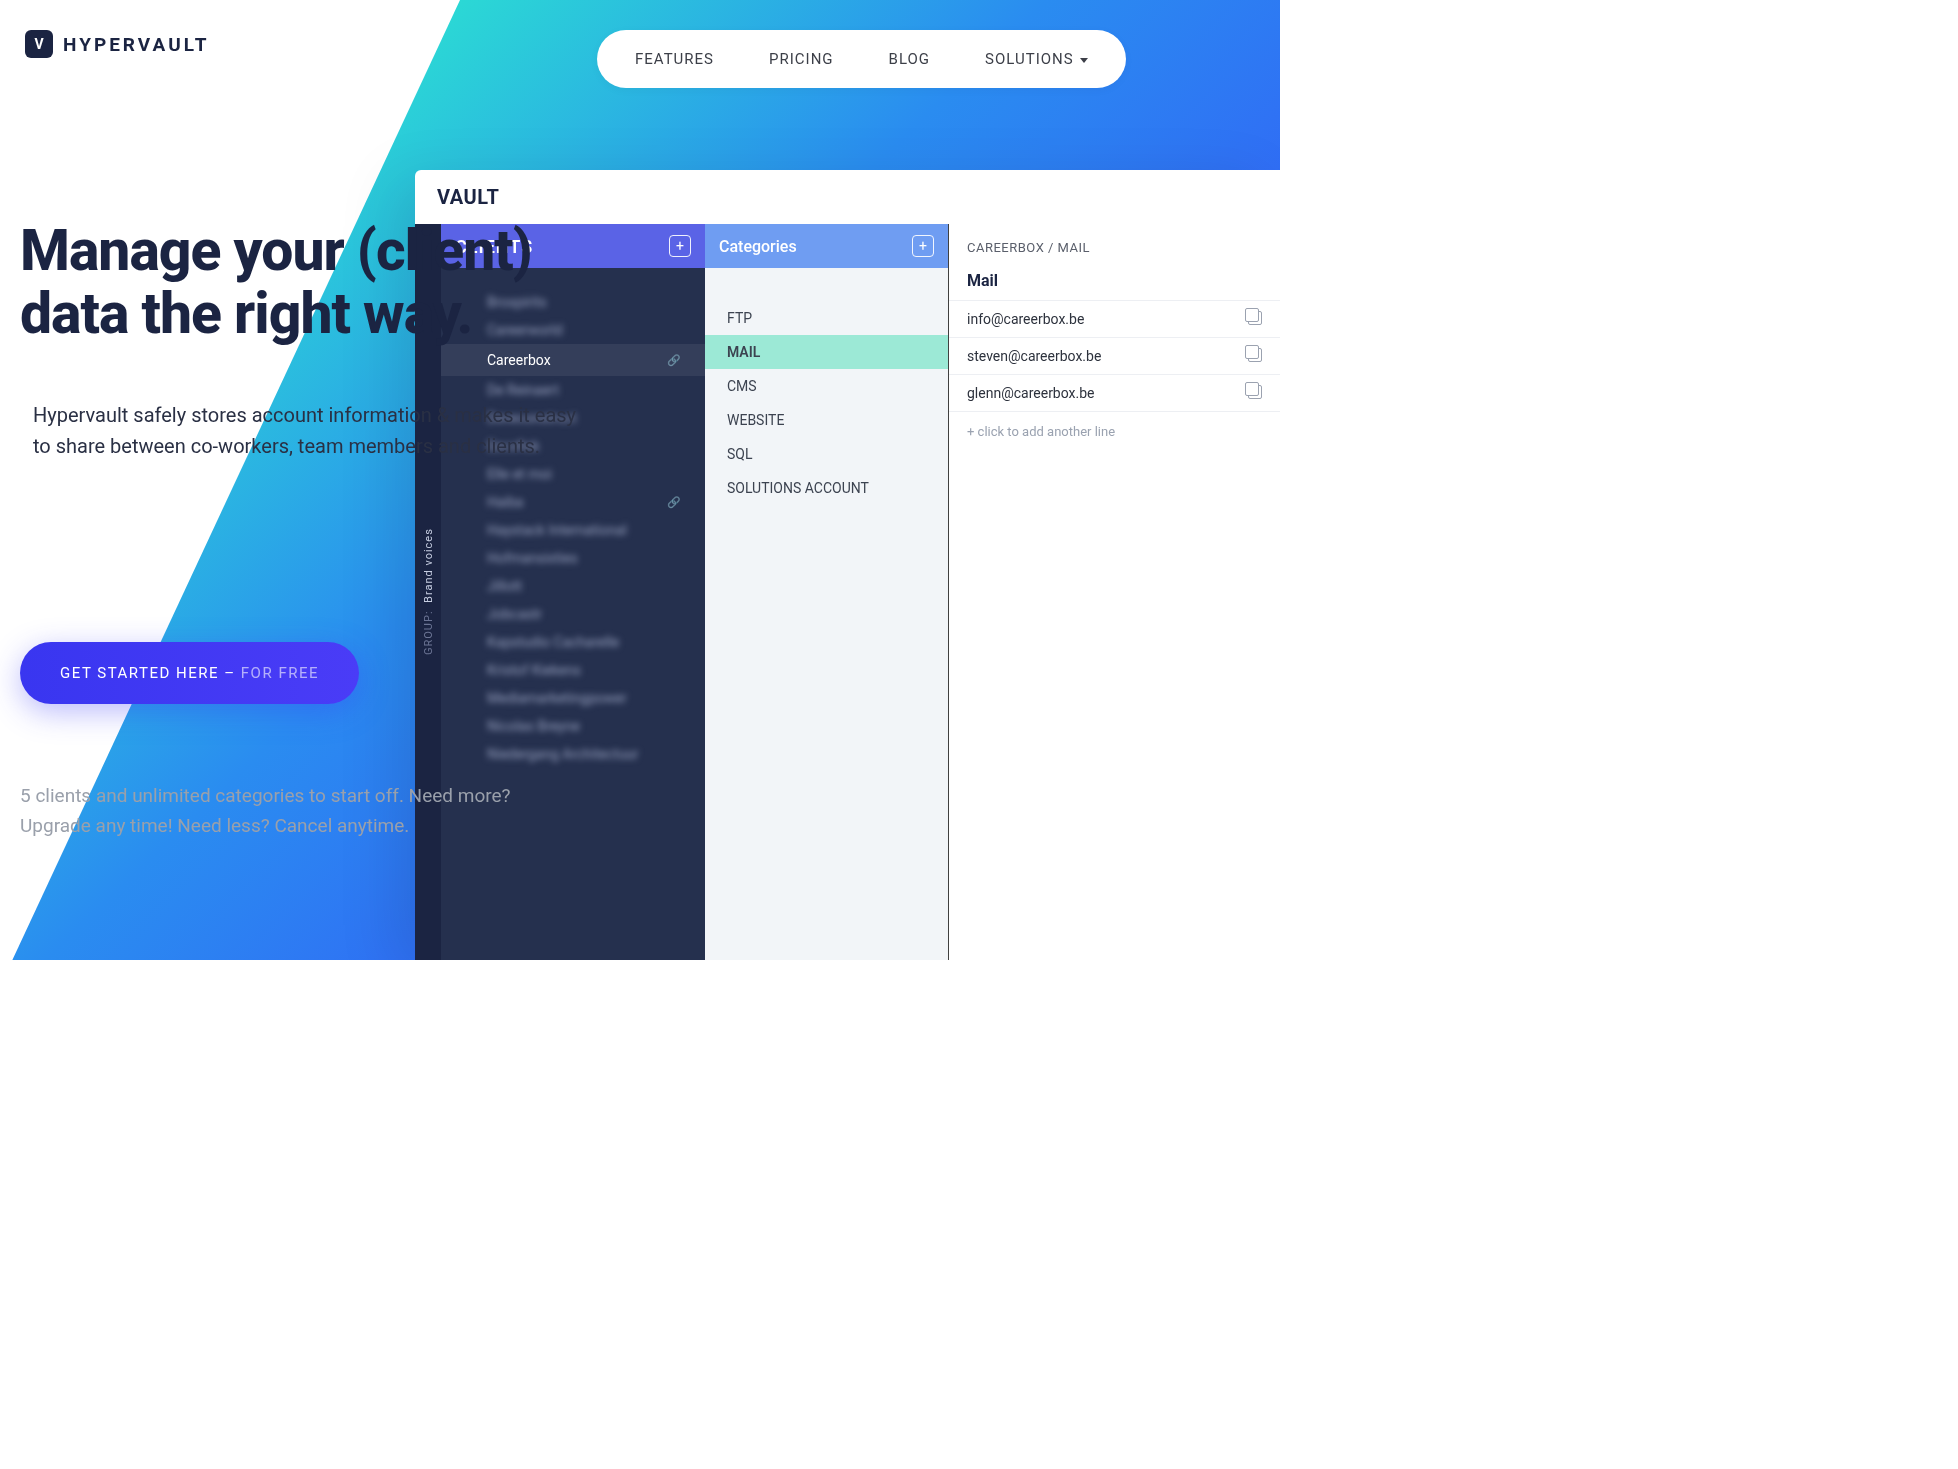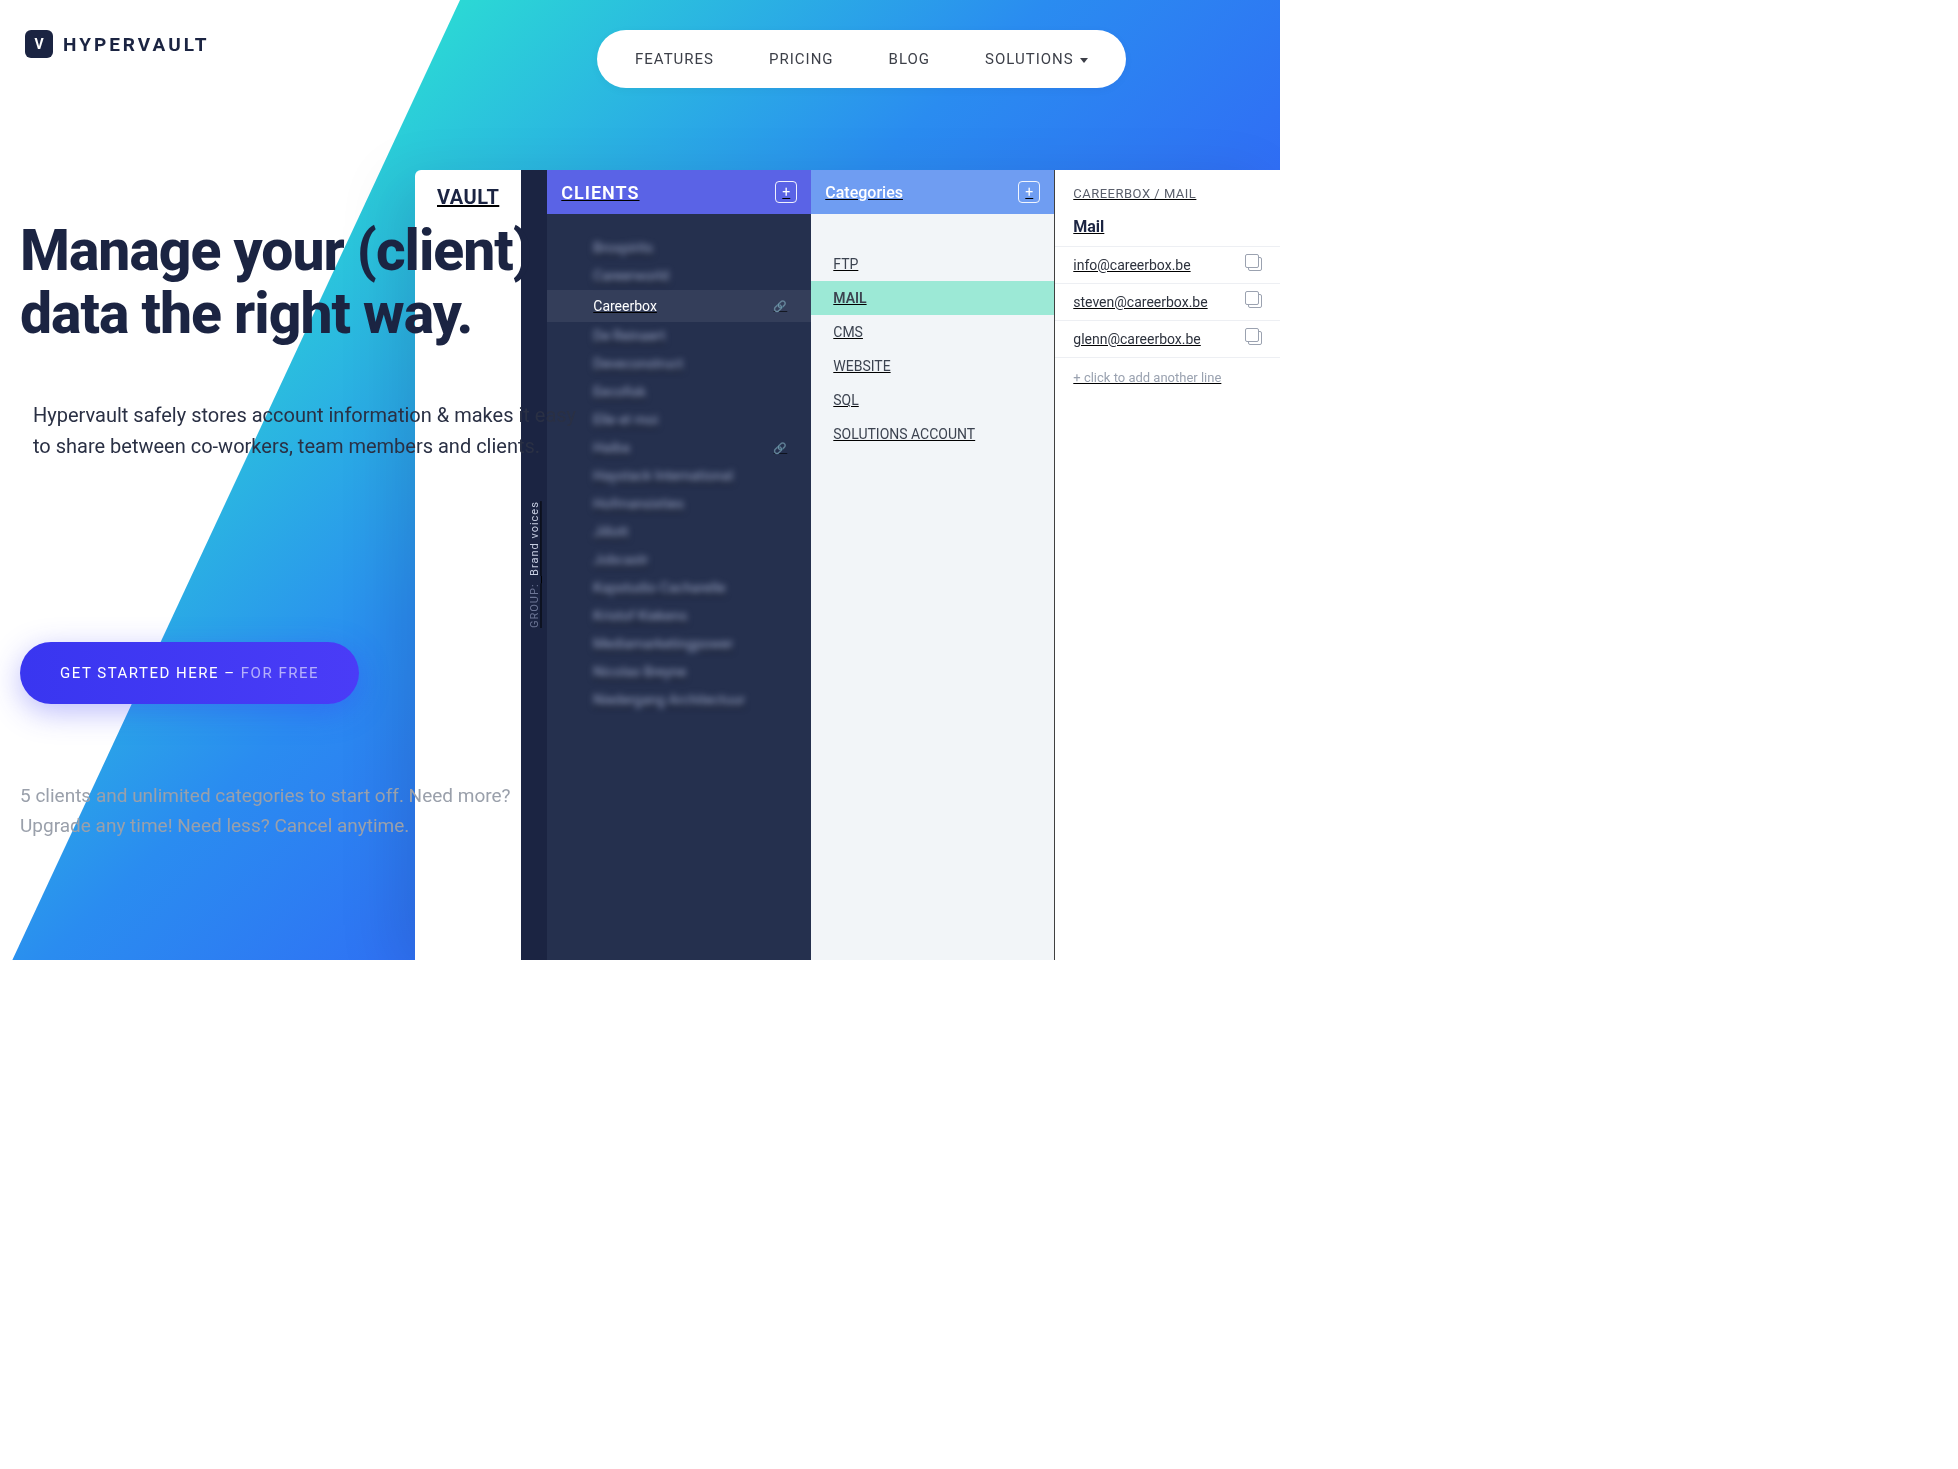--- a/index.html
+++ b/index.html
@@ -129,23 +129,22 @@
   position: absolute;
   top: 170px;
   left: 415px;
   width: 865px;
   height: 790px;
   background: #fff;
   z-index: 3;
   border-radius: 6px 0 0 0;
   box-shadow: -20px 10px 60px rgba(0,0,0,0.10);
   display: flex;
-  flex-direction: row;
+  flex-direction: column;
   overflow: hidden;
-  text-decoration: underline;
 }
 .app-titlebar {
   padding: 15px 22px;
   font-weight: 700;
   font-size: 20px;
   color: #1b2442;
   letter-spacing: 0.5px;
 }
 .app-body { flex: 1; display: flex; min-height: 0; }
 

